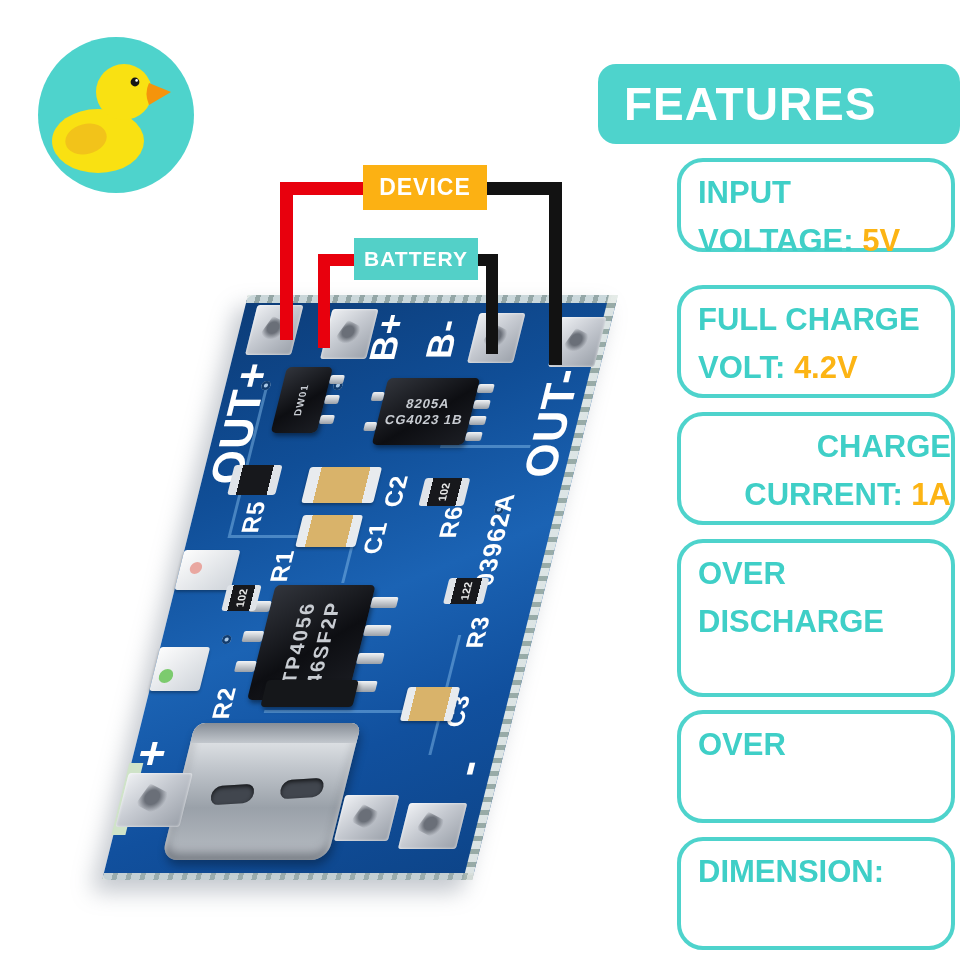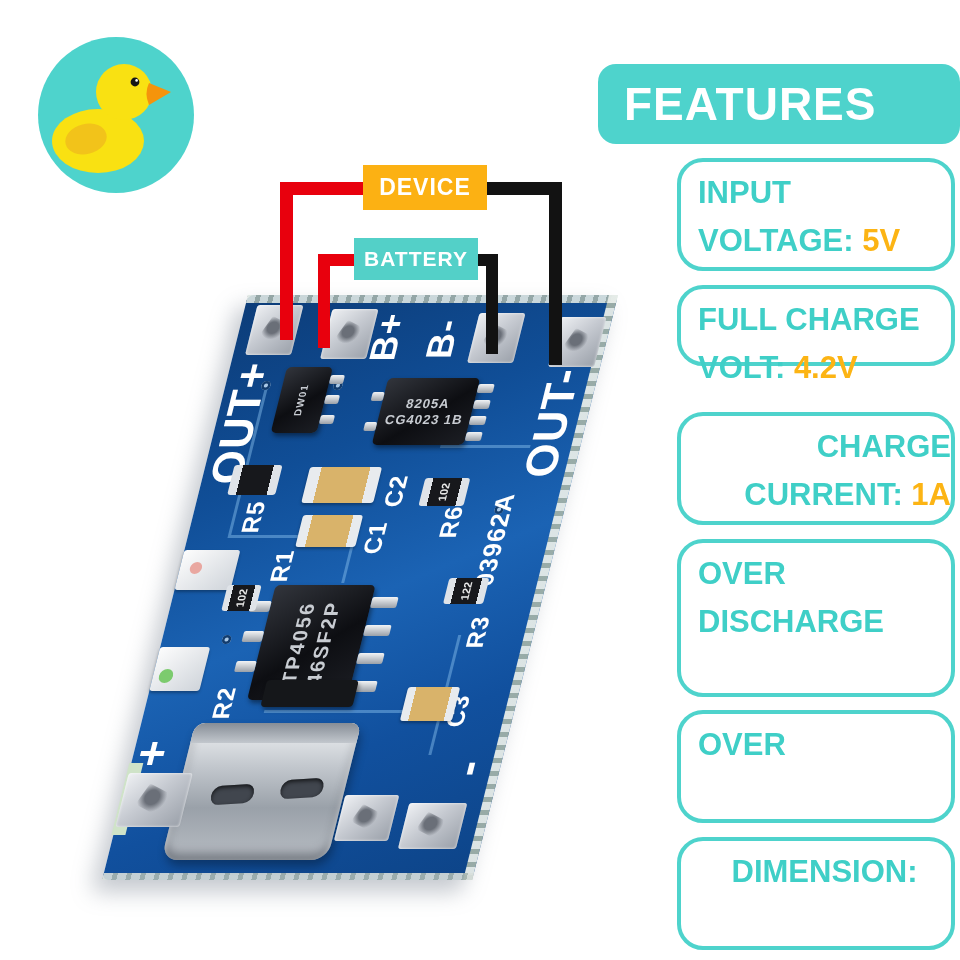--- a/index.html
+++ b/index.html
@@ -87,40 +87,40 @@
       <ellipse cx="48" cy="102" rx="21" ry="15" fill="#F2C31A" transform="rotate(-14 48 102)"></ellipse>
       <circle cx="86" cy="55" r="28" fill="#F9E112"></circle>
       <path d="M111 46 L133 55 L111 68 Q106 56 111 46 Z" fill="#F5940B"></path>
       <circle cx="97" cy="45" r="4.4" fill="#161616"></circle>
       <circle cx="98.6" cy="43.4" r="1.3" fill="#ffffff"></circle>
     </svg>
   </div>
 
   <div class="banner">FEATURES</div>
 
-  <div class="fbox" style="top:158px;height:113px;">
+  <div class="fbox" style="top:158px;height:94px;">
     <div class="fline"><span class="fl">INPUT</span><span class="fv"></span></div>
     <div class="fline"><span class="fl">VOLTAGE: </span><span class="fv">5V</span></div>
   </div>
-  <div class="fbox" style="top:285px;height:81px;">
+  <div class="fbox" style="top:285px;height:113px;">
     <div class="fline"><span class="fl">FULL CHARGE</span><span class="fv"></span></div>
     <div class="fline"><span class="fl">VOLT: </span><span class="fv">4.2V</span></div>
   </div>
   <div class="fbox" style="top:412px;height:113px;text-align:right;">
     <div class="fline"><span class="fl">CHARGE</span><span class="fv"></span></div>
     <div class="fline"><span class="fl">CURRENT: </span><span class="fv">1A</span></div>
   </div>
   <div class="fbox" style="top:539px;height:158px;">
     <div class="fline"><span class="fl">OVER</span><span class="fv"></span></div>
     <div class="fline"><span class="fl">DISCHARGE</span><span class="fv"></span></div>
   </div>
   <div class="fbox" style="top:710px;height:113px;">
     <div class="fline"><span class="fl">OVER</span><span class="fv"></span></div>
   </div>
-  <div class="fbox" style="top:837px;height:113px;text-align:center;">
+  <div class="fbox" style="top:837px;height:113px;">
     <div class="fline"><span class="fl">DIMENSION:</span><span class="fv"></span></div>
   </div>
 
   <div class="pcb">
     <div class="serr-top"></div>
     <div class="serr-right"></div>
     <div class="serr-bottom"></div>
     <div class="greenedge"></div>
 
     <div class="trace" style="left:40px;top:90px;width:3px;height:150px;"></div>

